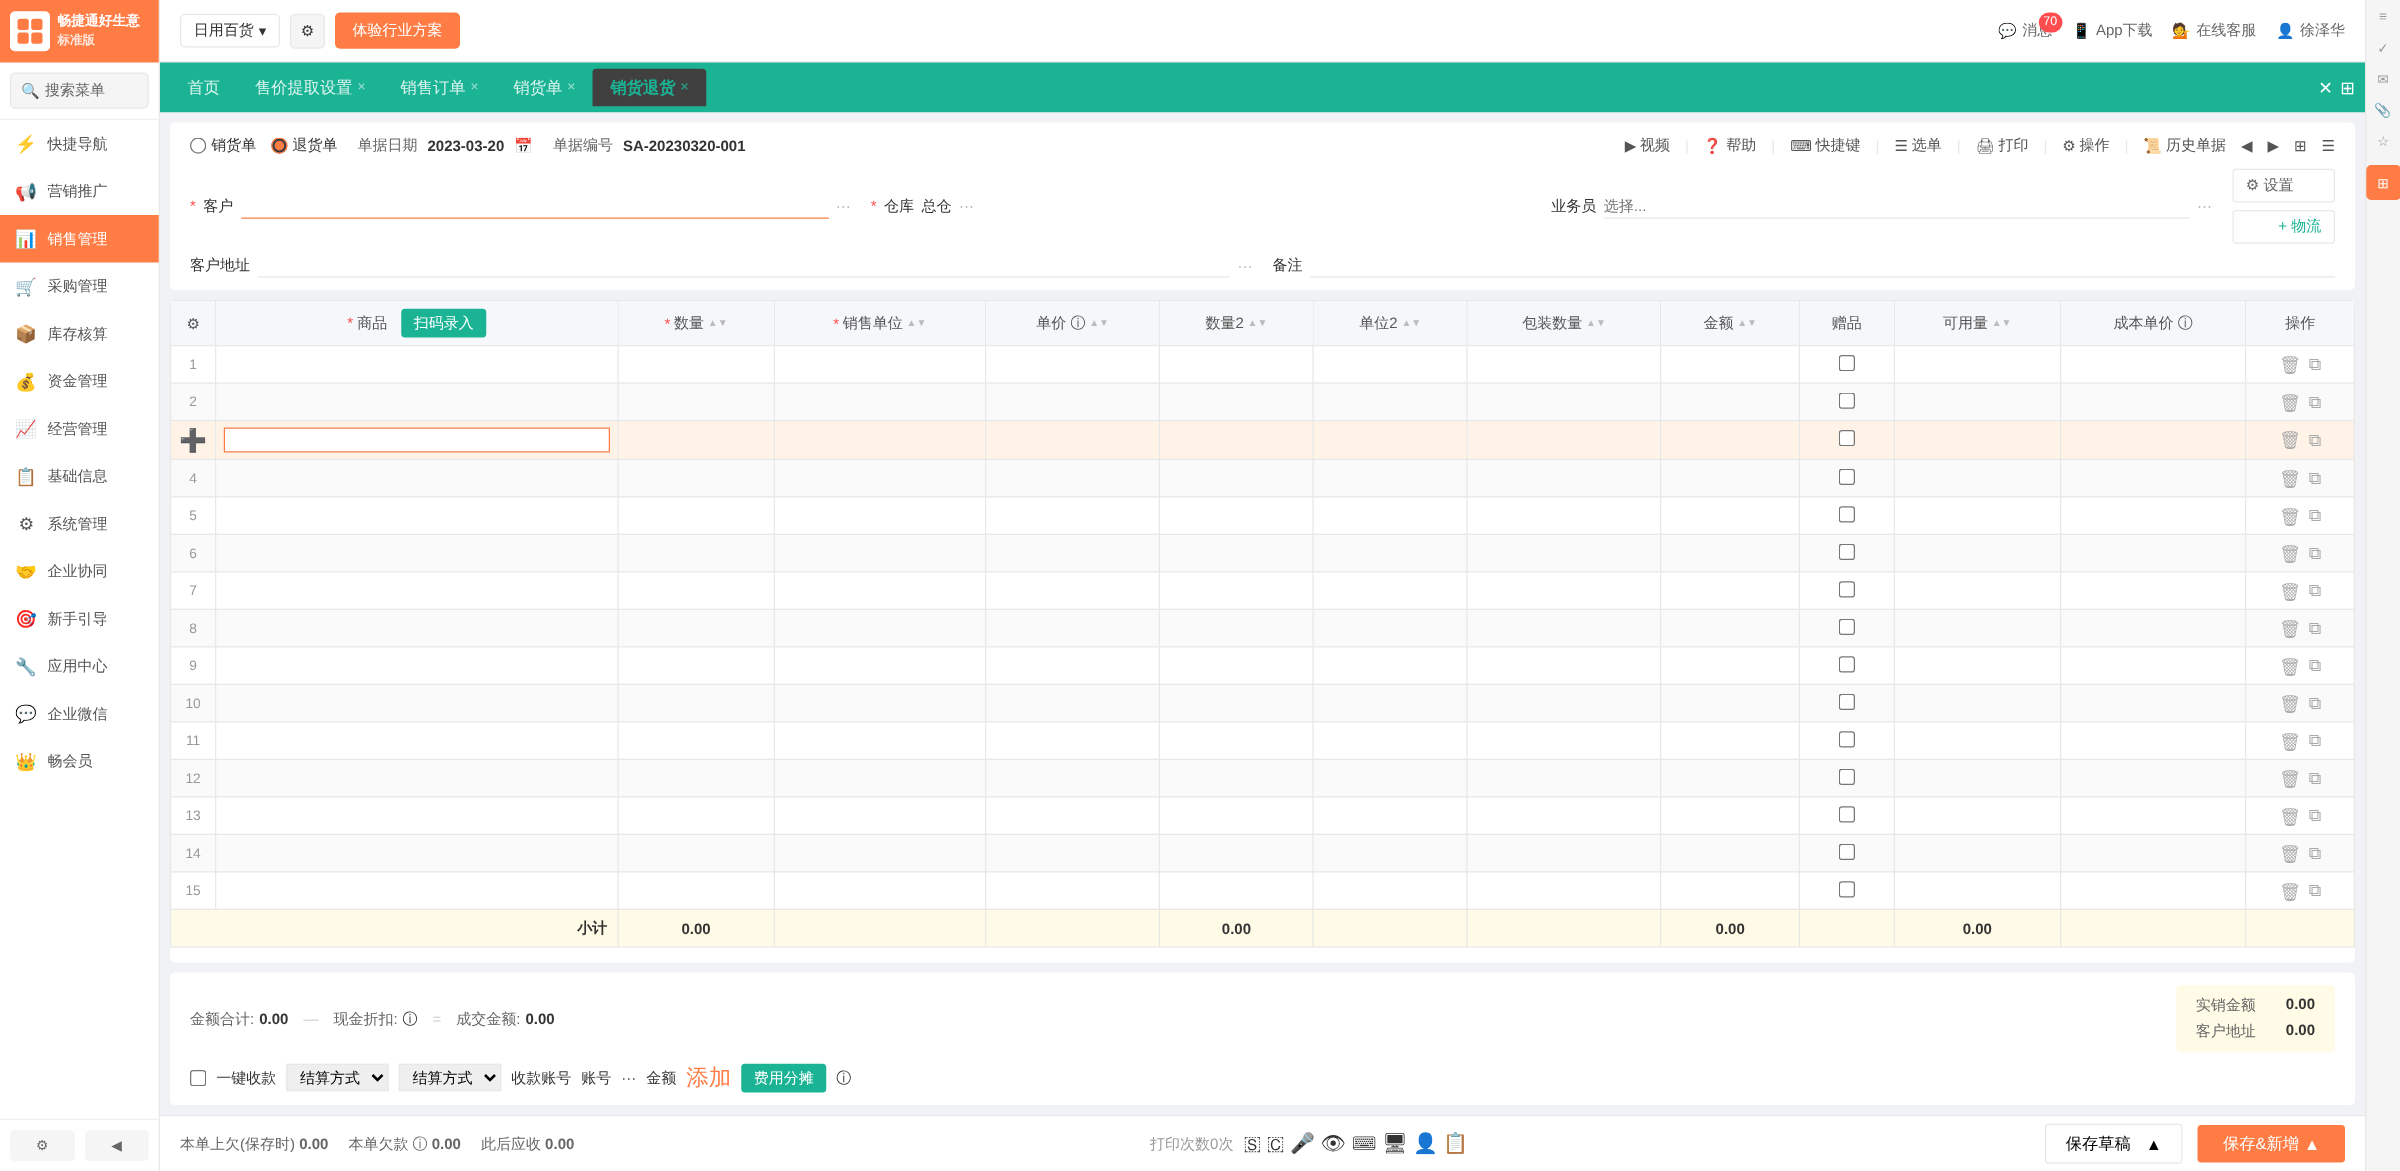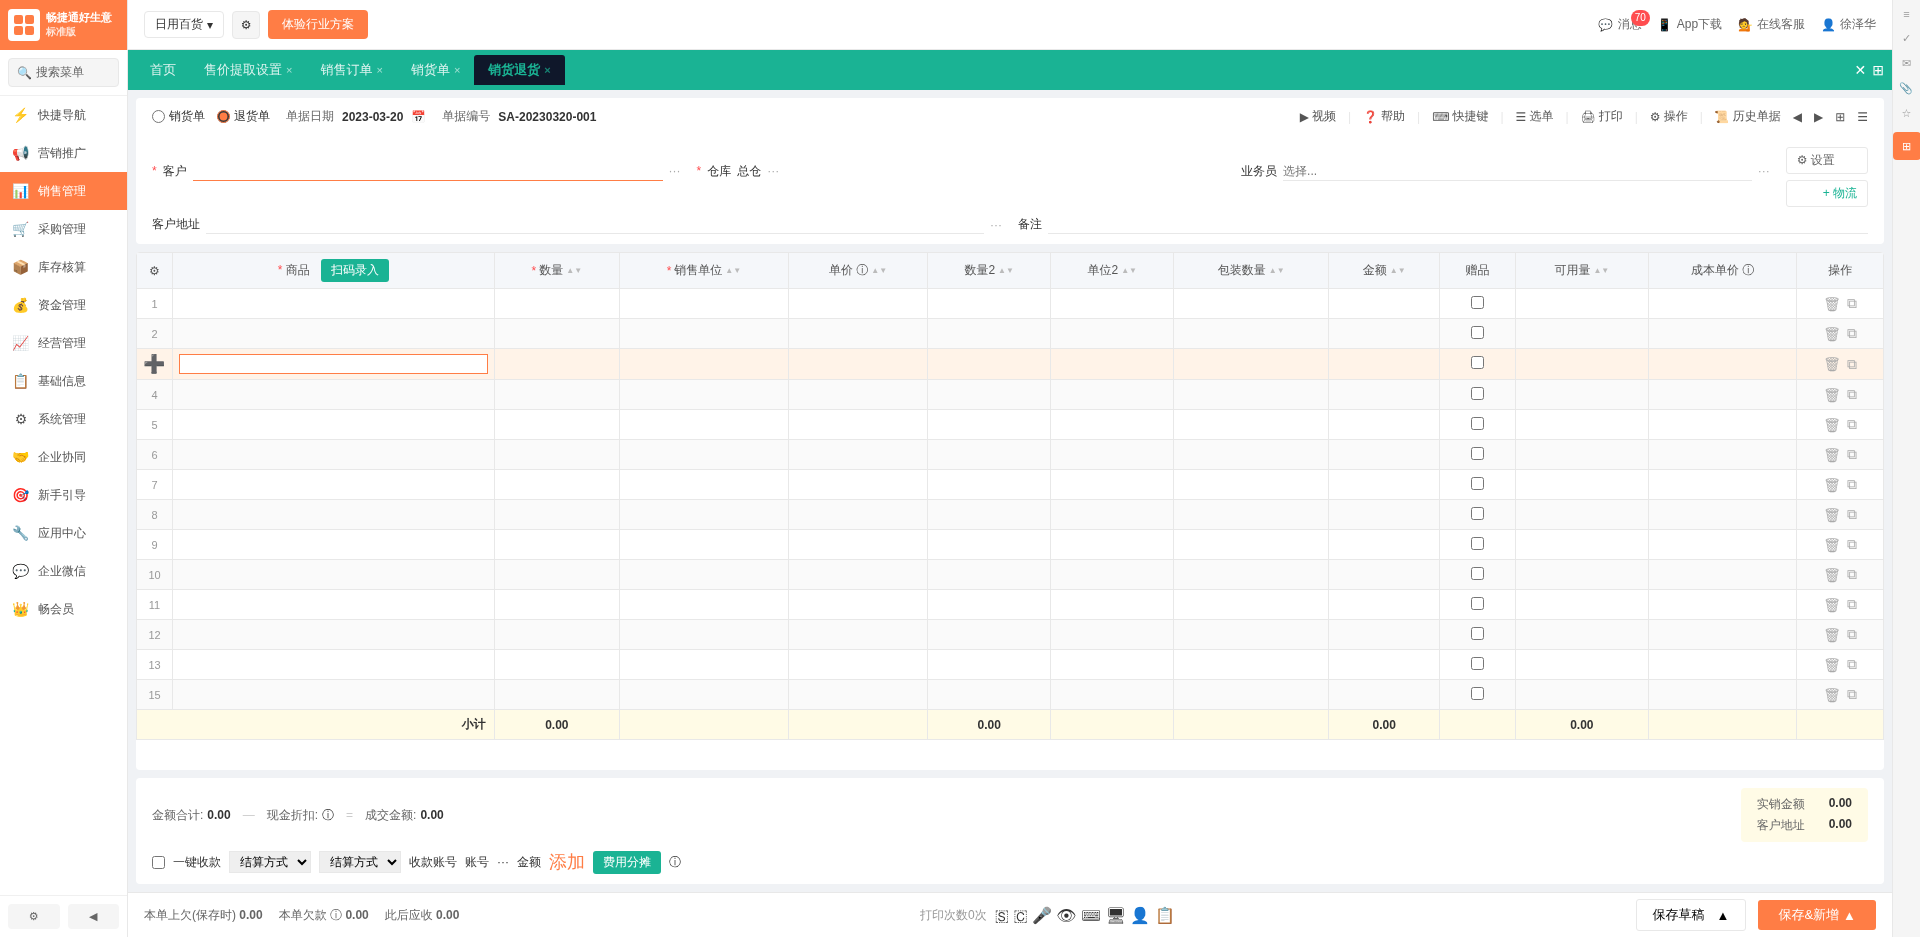--- a/index.html
+++ b/index.html
@@ -27,21 +27,21 @@
     .breadcrumb-select { display: flex; align-items: center; gap: 4px; padding: 4px 10px; border: 1px solid #e8e8e8; border-radius: 4px; cursor: pointer; font-size: 12px; color: #333; }
     .gear-btn { width: 28px; height: 28px; background: #f5f5f5; border: 1px solid #e8e8e8; border-radius: 4px; cursor: pointer; display: flex; align-items: center; justify-content: center; }
     .experience-btn { background: #ff7d45; color: #fff; border: none; padding: 6px 14px; border-radius: 4px; cursor: pointer; font-size: 12px; }
     .top-header-right { display: flex; align-items: center; gap: 16px; font-size: 12px; color: #666; }
     .top-header-right .badge-btn { position: relative; cursor: pointer; display: flex; align-items: center; gap: 4px; }
     .badge { position: absolute; top: -6px; right: -8px; background: #ff4d4f; color: #fff; font-size: 10px; padding: 0 4px; border-radius: 8px; min-width: 16px; text-align: center; line-height: 16px; }
 
     
     .tab-bar { background: #1ab394; display: flex; align-items: center; padding: 0 8px; height: 40px; flex-shrink: 0; }
     .tab-item { padding: 6px 14px; color: rgba(255,255,255,0.85); cursor: pointer; font-size: 13px; border-radius: 3px 3px 0 0; display: flex; align-items: center; gap: 4px; }
-    .tab-item.active { background: #0f172a; color: #1ab394; font-weight: bold; }
+    .tab-item.active { background: #404040; color: #1ab394; font-weight: bold; }
     .tab-item .close-x { font-size: 11px; color: inherit; opacity: 0.7; }
     .tab-bar-close { margin-left: auto; color: #fff; cursor: pointer; font-size: 14px; }
     .tab-bar-expand { color: #fff; cursor: pointer; font-size: 14px; margin-left: 6px; }
 
     
     .content-area { flex: 1; background: #f0f2f5; overflow-y: auto; padding: 8px; display: flex; flex-direction: column; gap: 8px; }
 
     
     .form-card { background: #fff; border-radius: 4px; padding: 10px 16px; }
     .radio-group { display: flex; gap: 12px; align-items: center; }
@@ -55,21 +55,21 @@
     
     .toolbar { display: flex; align-items: center; gap: 12px; margin-left: auto; font-size: 12px; }
     .toolbar-item { display: flex; align-items: center; gap: 3px; cursor: pointer; color: #555; }
     .toolbar-sep { color: #e8e8e8; }
     .field-input { flex: 1; border: none; border-bottom: 1px solid #e8e8e8; padding: 4px 0; font-size: 12px; color: #333; outline: none; min-width: 120px; }
     .field-dots { color: #aaa; cursor: pointer; }
 
     
     .side-btns { display: flex; flex-direction: column; gap: 6px; }
     .side-btn { padding: 4px 10px; font-size: 12px; border-radius: 3px; cursor: pointer; display: flex; align-items: center; gap: 4px; white-space: nowrap; }
-    .side-btn-setting { background: #fff; border: 1px solid #e8e8e8; color: #666; margin-top: 12px; }
+    .side-btn-setting { background: #fff; border: 1px solid #e8e8e8; color: #666; }
     .side-btn-logistics { background: #fff; border: 1px solid #e8e8e8; color: #1ab394; padding-left: 36px; }
 
     
     .data-table-wrap { background: #fff; border-radius: 4px; flex: 1; overflow: hidden; }
     .scan-btn { background: #1ab394; color: #fff; border: none; padding: 3px 10px; border-radius: 3px; cursor: pointer; font-size: 12px; margin-left: 8px; }
 
     table { width: 100%; border-collapse: collapse; font-size: 12px; }
     table th { background: #f5f7fa; padding: 6px 8px; text-align: center; border: 1px solid #e8e8e8; font-weight: normal; color: #555; white-space: nowrap; position: sticky; top: 0; z-index: 2; }
     table td { padding: 4px 6px; text-align: center; border: 1px solid #e8e8e8; color: #333; height: 30px; }
     table tr:nth-child(odd) td { background: #fff; }
@@ -688,20 +688,40 @@
               <td></td>
               <td></td>
               <td>
                 <div class="row-actions">
                   <button class="row-action-btn">🗑</button>
                   <button class="row-action-btn">⧉</button>
                 </div>
               </td>
             </tr>
           <tr>
+              <td class="row-num">14</td>
+              <td></td>
+              <td></td>
+              <td></td>
+              <td></td>
+              <td></td>
+              <td></td>
+              <td></td>
+              <td></td>
+              <td class="checkbox-cell"><input type="checkbox" style=""></td>
+              <td></td>
+              <td></td>
+              <td>
+                <div class="row-actions">
+                  <button class="row-action-btn">🗑</button>
+                  <button class="row-action-btn">⧉</button>
+                </div>
+              </td>
+            </tr>
+          <tr>
               <td class="row-num">15</td>
               <td></td>
               <td></td>
               <td></td>
               <td></td>
               <td></td>
               <td></td>
               <td></td>
               <td></td>
               <td class="checkbox-cell"><input type="checkbox" style=""></td>

